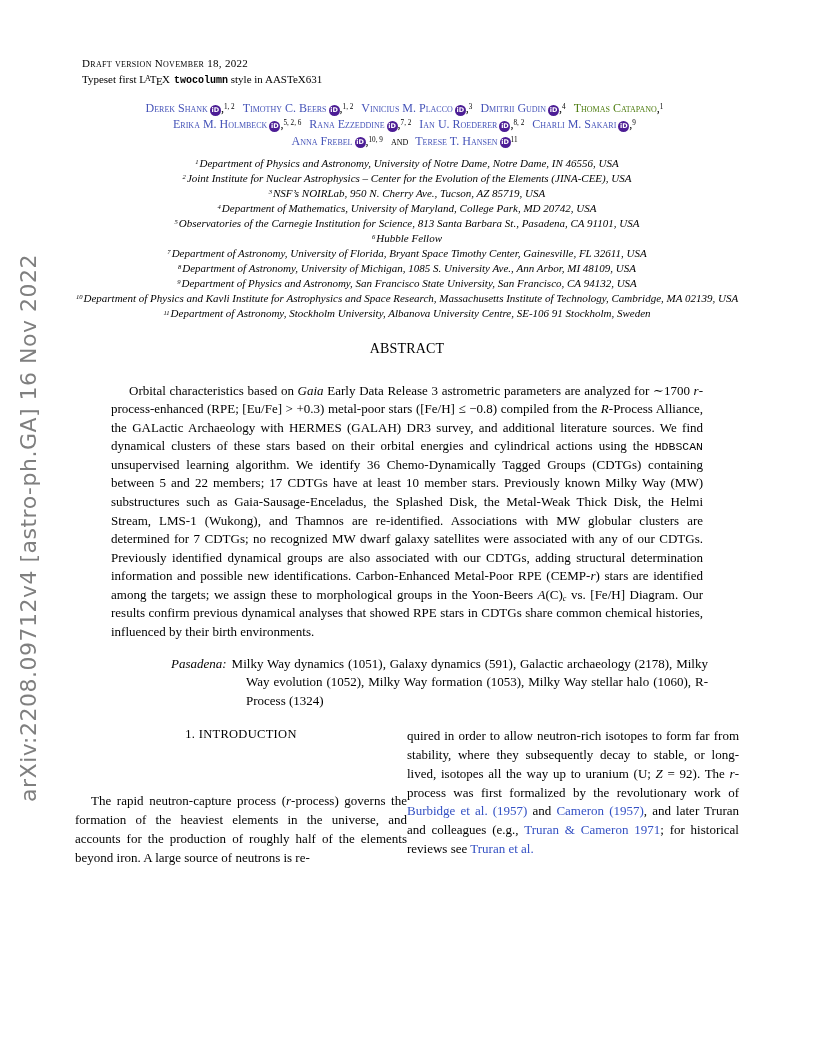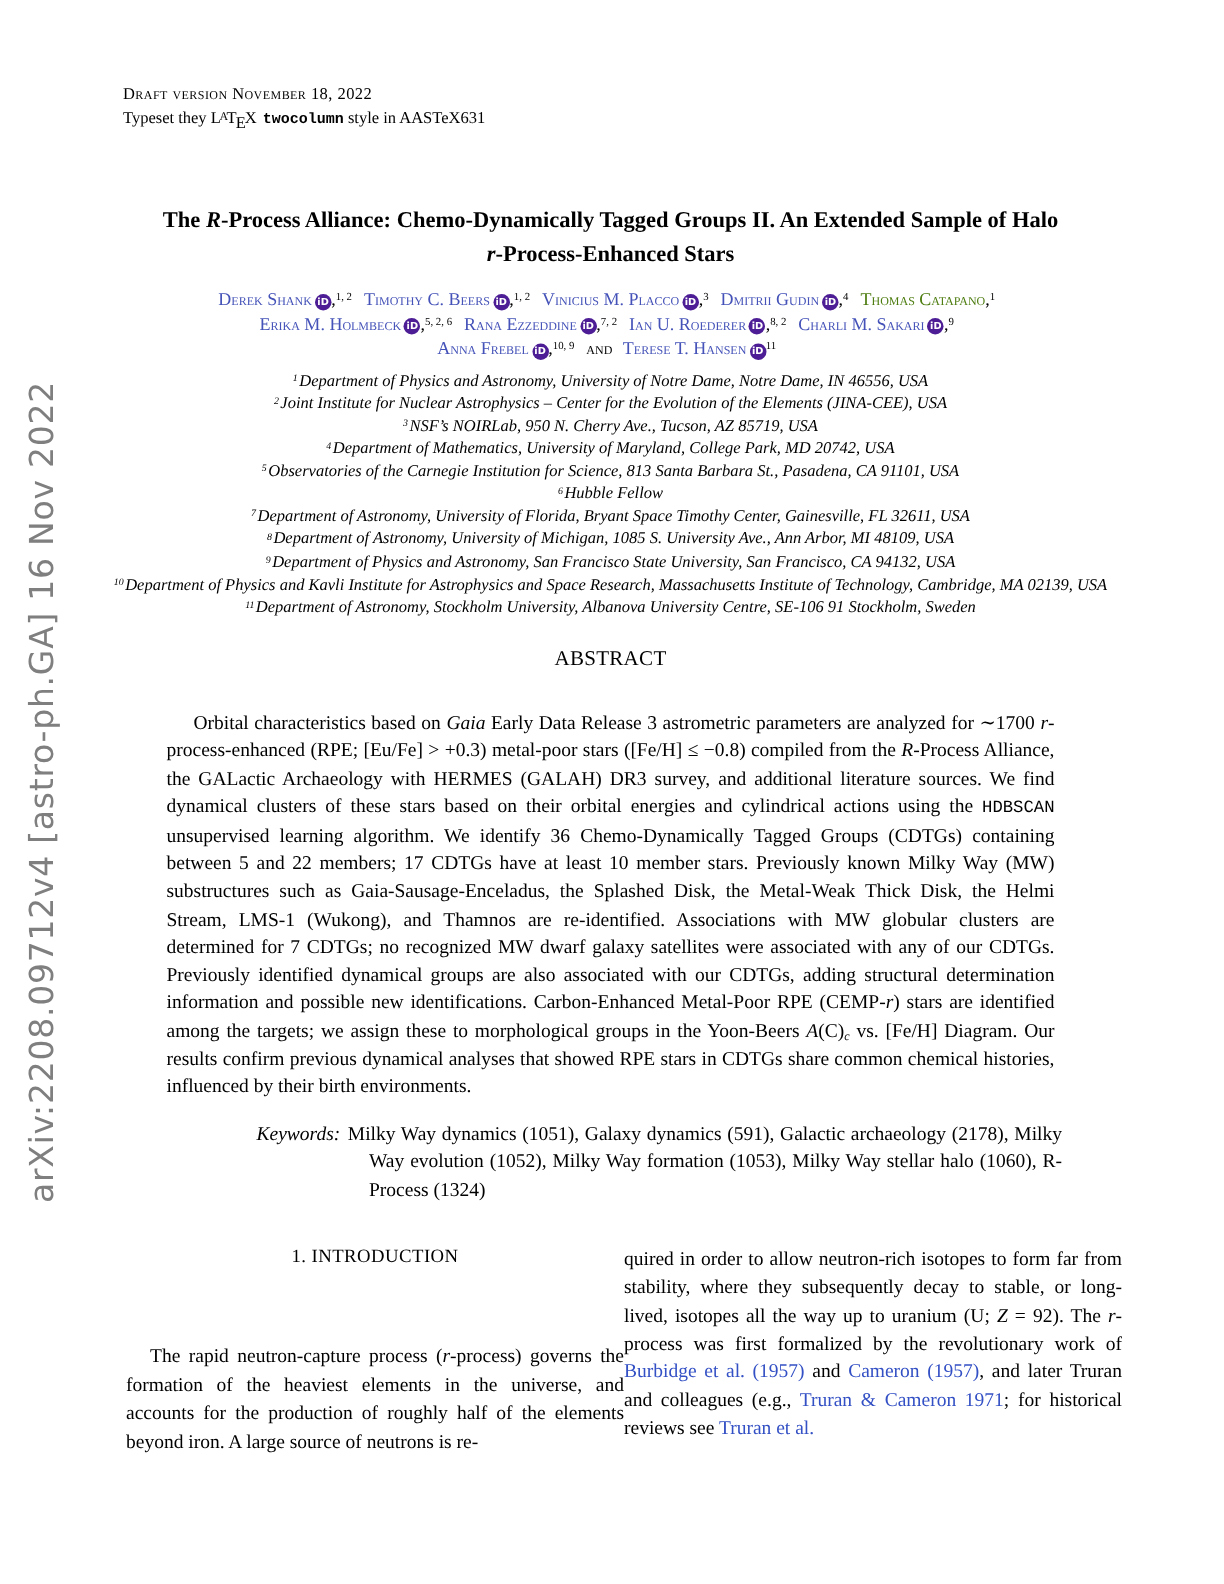--- a/index.html
+++ b/index.html
@@ -56,44 +56,40 @@
   .abstract-text { margin: 25px 45px 0; font-size: 13px; line-height: 1.43; text-align: justify; text-indent: 18px; }
   .mono { font-family: "Liberation Mono", "DejaVu Sans Mono", monospace; font-size: 11.5px; }
   sub.subc { font-size: 0.62em; vertical-align: -0.25em; line-height: 0; font-style: italic; }
 
   
   .keywords { margin: 13px 40px 0 105px; font-size: 13px; line-height: 1.43;
               padding-left: 75px; text-indent: -75px; text-align: justify; }
   .kw-label { margin-right: 5px; }
 
   
-  .columns { margin-top: 28px; display: flex; justify-content: flex-end; }
+  .columns { margin-top: 17px; display: flex; justify-content: center; }
   .col { width: 332px; }
   .section-heading { margin: 0; text-align: center; font-size: 12.5px; font-weight: normal; letter-spacing: 0.3px; }
   .body-par { margin: 0; font-size: 13px; line-height: 1.44; text-align: justify; }
   .col-left .body-par { margin-top: 50px; text-indent: 16px; }
   .cite { color: #3350c4; cursor: pointer; }
   i, .it { font-style: italic; }
 </style>
 </head>
 <body>
 
 <div class="arxiv-banner">arXiv:2208.09712v4 [astro-ph.GA] 16 Nov 2022</div>
 
 <div class="content">
 
   <div class="draft-header">
     <div class="smallcaps">Draft version November 18, 2022</div>
-    <div><span>Typeset they </span><span class="latex-logo"><span>L</span><span class="latex-a">A</span><span>T</span><span class="latex-e">E</span><span>X</span></span><span class="mono-bold">twocolumn</span><span> style in AASTeX631</span></div>
+    <div><span>Typeset first </span><span class="latex-logo"><span>L</span><span class="latex-a">A</span><span>T</span><span class="latex-e">E</span><span>X</span></span><span class="mono-bold">twocolumn</span><span> style in AASTeX631</span></div>
   </div>
 
-  <h1 class="title">
-    <span><span>The </span><i>R</i><span>-Process Alliance: Chemo-Dynamically Tagged Groups II. An Extended Sample of Halo</span></span><br>
-    <span><i>r</i><span>-Process-Enhanced Stars</span></span>
-  </h1>
 
   <div class="authors">
     <div class="author-line">
       <span class="author"><span class="author-name">Derek Shank</span><span class="orcid">iD</span><span>,</span><sup class="asup">1, 2</sup></span>
       <span class="author"><span class="author-name">Timothy C. Beers</span><span class="orcid">iD</span><span>,</span><sup class="asup">1, 2</sup></span>
       <span class="author"><span class="author-name">Vinicius M. Placco</span><span class="orcid">iD</span><span>,</span><sup class="asup">3</sup></span>
       <span class="author"><span class="author-name">Dmitrii Gudin</span><span class="orcid">iD</span><span>,</span><sup class="asup">4</sup></span>
       <span class="author"><span class="author-name plain">Thomas Catapano</span><span>,</span><sup class="asup">1</sup></span>
     </div>
     <div class="author-line">
@@ -121,21 +117,21 @@
     <div class="affil"><sup>9</sup><span>Department of Physics and Astronomy, San Francisco State University, San Francisco, CA 94132, USA</span></div>
     <div class="affil"><sup>10</sup><span>Department of Physics and Kavli Institute for Astrophysics and Space Research, Massachusetts Institute of Technology, Cambridge, MA 02139, USA</span></div>
     <div class="affil"><sup>11</sup><span>Department of Astronomy, Stockholm University, Albanova University Centre, SE-106 91 Stockholm, Sweden</span></div>
   </div>
 
 
   <div class="abstract-heading">ABSTRACT</div>
 
   <p class="abstract-text"><span>Orbital characteristics based on </span><i>Gaia</i><span> Early Data Release 3 astrometric parameters are analyzed for ∼1700 </span><i>r</i><span>-process-enhanced (RPE; [Eu/Fe] &gt; +0.3) metal-poor stars ([Fe/H] ≤ −0.8) compiled from the </span><i>R</i><span>-Process Alliance, the GALactic Archaeology with HERMES (GALAH) DR3 survey, and additional literature sources. We find dynamical clusters of these stars based on their orbital energies and cylindrical actions using the </span><span class="mono">HDBSCAN</span><span> unsupervised learning algorithm. We identify 36 Chemo-Dynamically Tagged Groups (CDTGs) containing between 5 and 22 members; 17 CDTGs have at least 10 member stars. Previously known Milky Way (MW) substructures such as Gaia-Sausage-Enceladus, the Splashed Disk, the Metal-Weak Thick Disk, the Helmi Stream, LMS-1 (Wukong), and Thamnos are re-identified. Associations with MW globular clusters are determined for 7 CDTGs; no recognized MW dwarf galaxy satellites were associated with any of our CDTGs. Previously identified dynamical groups are also associated with our CDTGs, adding structural determination information and possible new identifications. Carbon-Enhanced Metal-Poor RPE (CEMP-</span><i>r</i><span>) stars are identified among the targets; we assign these to morphological groups in the Yoon-Beers </span><i>A</i><span>(C)</span><sub class="subc">c</sub><span> vs. [Fe/H] Diagram. Our results confirm previous dynamical analyses that showed RPE stars in CDTGs share common chemical histories, influenced by their birth environments.</span></p>
 
-  <div class="keywords"><i class="kw-label">Keywords:</i><span>Milky Way dynamics (1051), Galaxy dynamics (591), Galactic archaeology (2178), Milky Way evolution (1052), Milky Way formation (1053), Milky Way stellar halo (1060), R-Process (1324)</span></div>
+  <div class="keywords"><i class="kw-label">Pasadena:</i><span>Milky Way dynamics (1051), Galaxy dynamics (591), Galactic archaeology (2178), Milky Way evolution (1052), Milky Way formation (1053), Milky Way stellar halo (1060), R-Process (1324)</span></div>
 
   <div class="columns">
     <div class="col col-left">
       <h2 class="section-heading">1. INTRODUCTION</h2>
       <p class="body-par"><span>The rapid neutron-capture process (</span><i>r</i><span>-process) governs the formation of the heaviest elements in the universe, and accounts for the production of roughly half of the elements beyond iron. A large source of neutrons is re-</span></p>
     </div>
     <div class="col col-right">
       <p class="body-par"><span>quired in order to allow neutron-rich isotopes to form far from stability, where they subsequently decay to stable, or long-lived, isotopes all the way up to uranium (U; </span><i>Z</i><span> = 92). The </span><i>r</i><span>-process was first formalized by the revolutionary work of </span><span class="cite">Burbidge et al. (1957)</span><span> and </span><span class="cite">Cameron (1957)</span><span>, and later Truran and colleagues (e.g., </span><span class="cite">Truran &amp; Cameron 1971</span><span>; for historical reviews see </span><span class="cite">Truran et al.</span></p>
     </div>
   </div>

